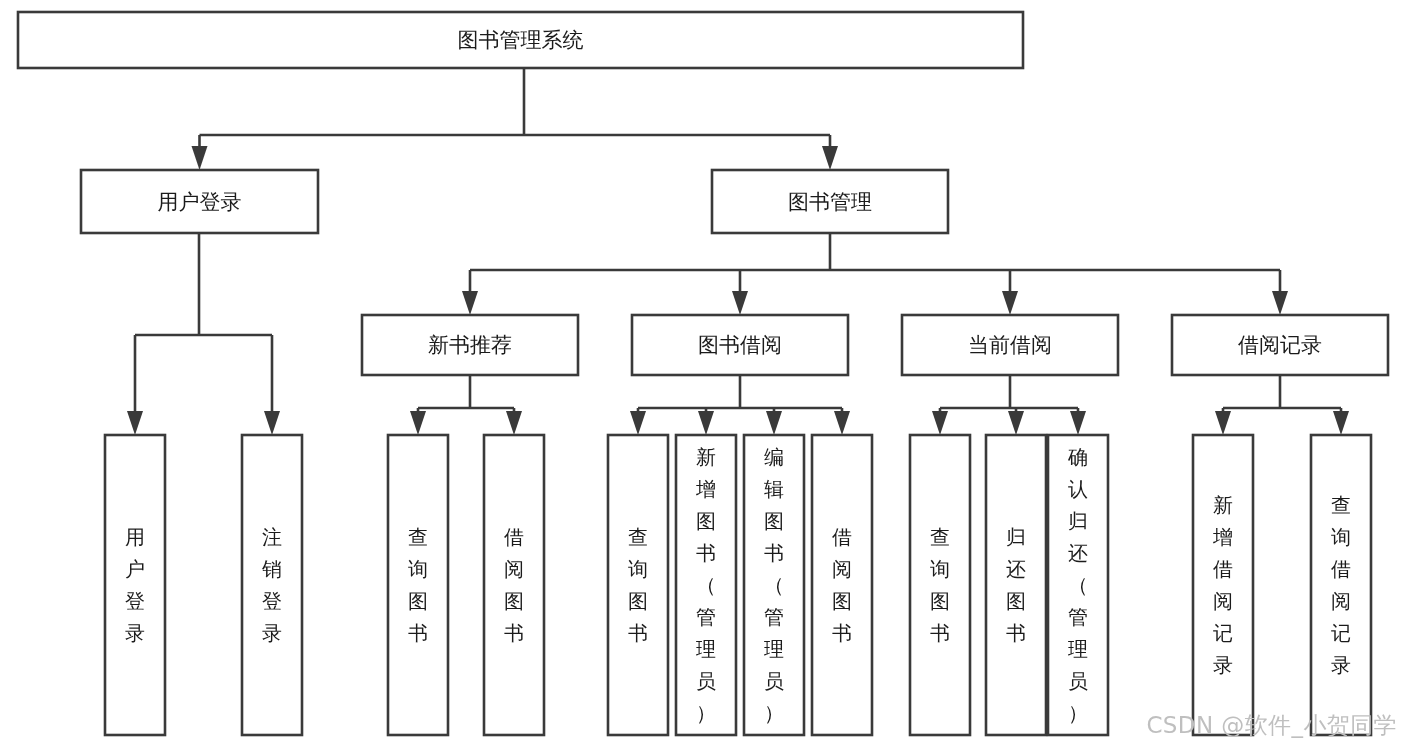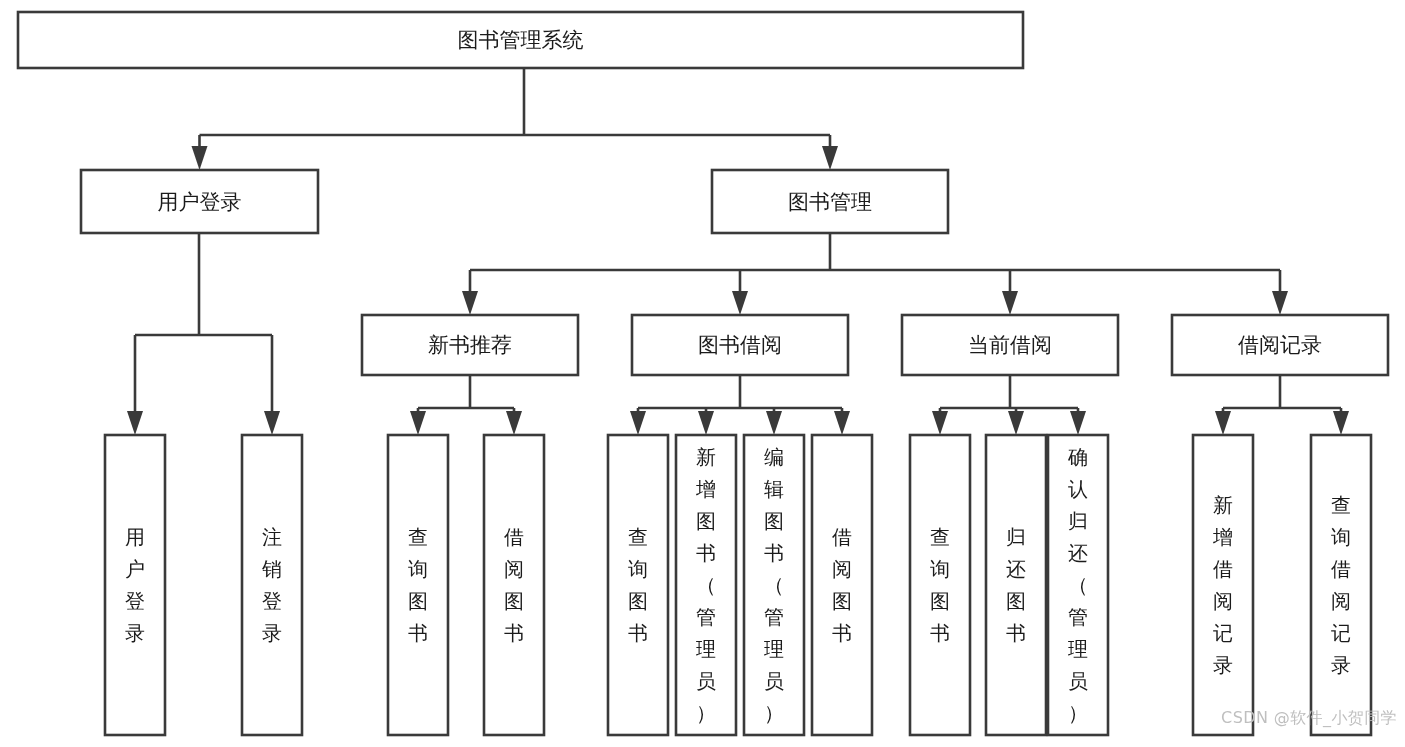--- a/index.html
+++ b/index.html
@@ -51,23 +51,23 @@
     fill: none;
     stroke-linecap: butt;
   }
   .arrow-head {
     fill: #3a3a3a;
     stroke: none;
   }
   .watermark-text {
     position: absolute;
     right: 8px;
-    bottom: 18px;
-    font-family: "DejaVu Sans", "Liberation Sans", sans-serif;
-    font-size: 16px;
+    bottom: 6px;
+    font-family: "DejaVu Sans", "Liberation Sans", sans-serif;
+    font-size: 23px;
     color: #bfbfbf;
     letter-spacing: 0.4px;
     white-space: nowrap;
     user-select: none;
   }
 </style>
 </head>
 <body>
 
 <div id="diagram-root">

